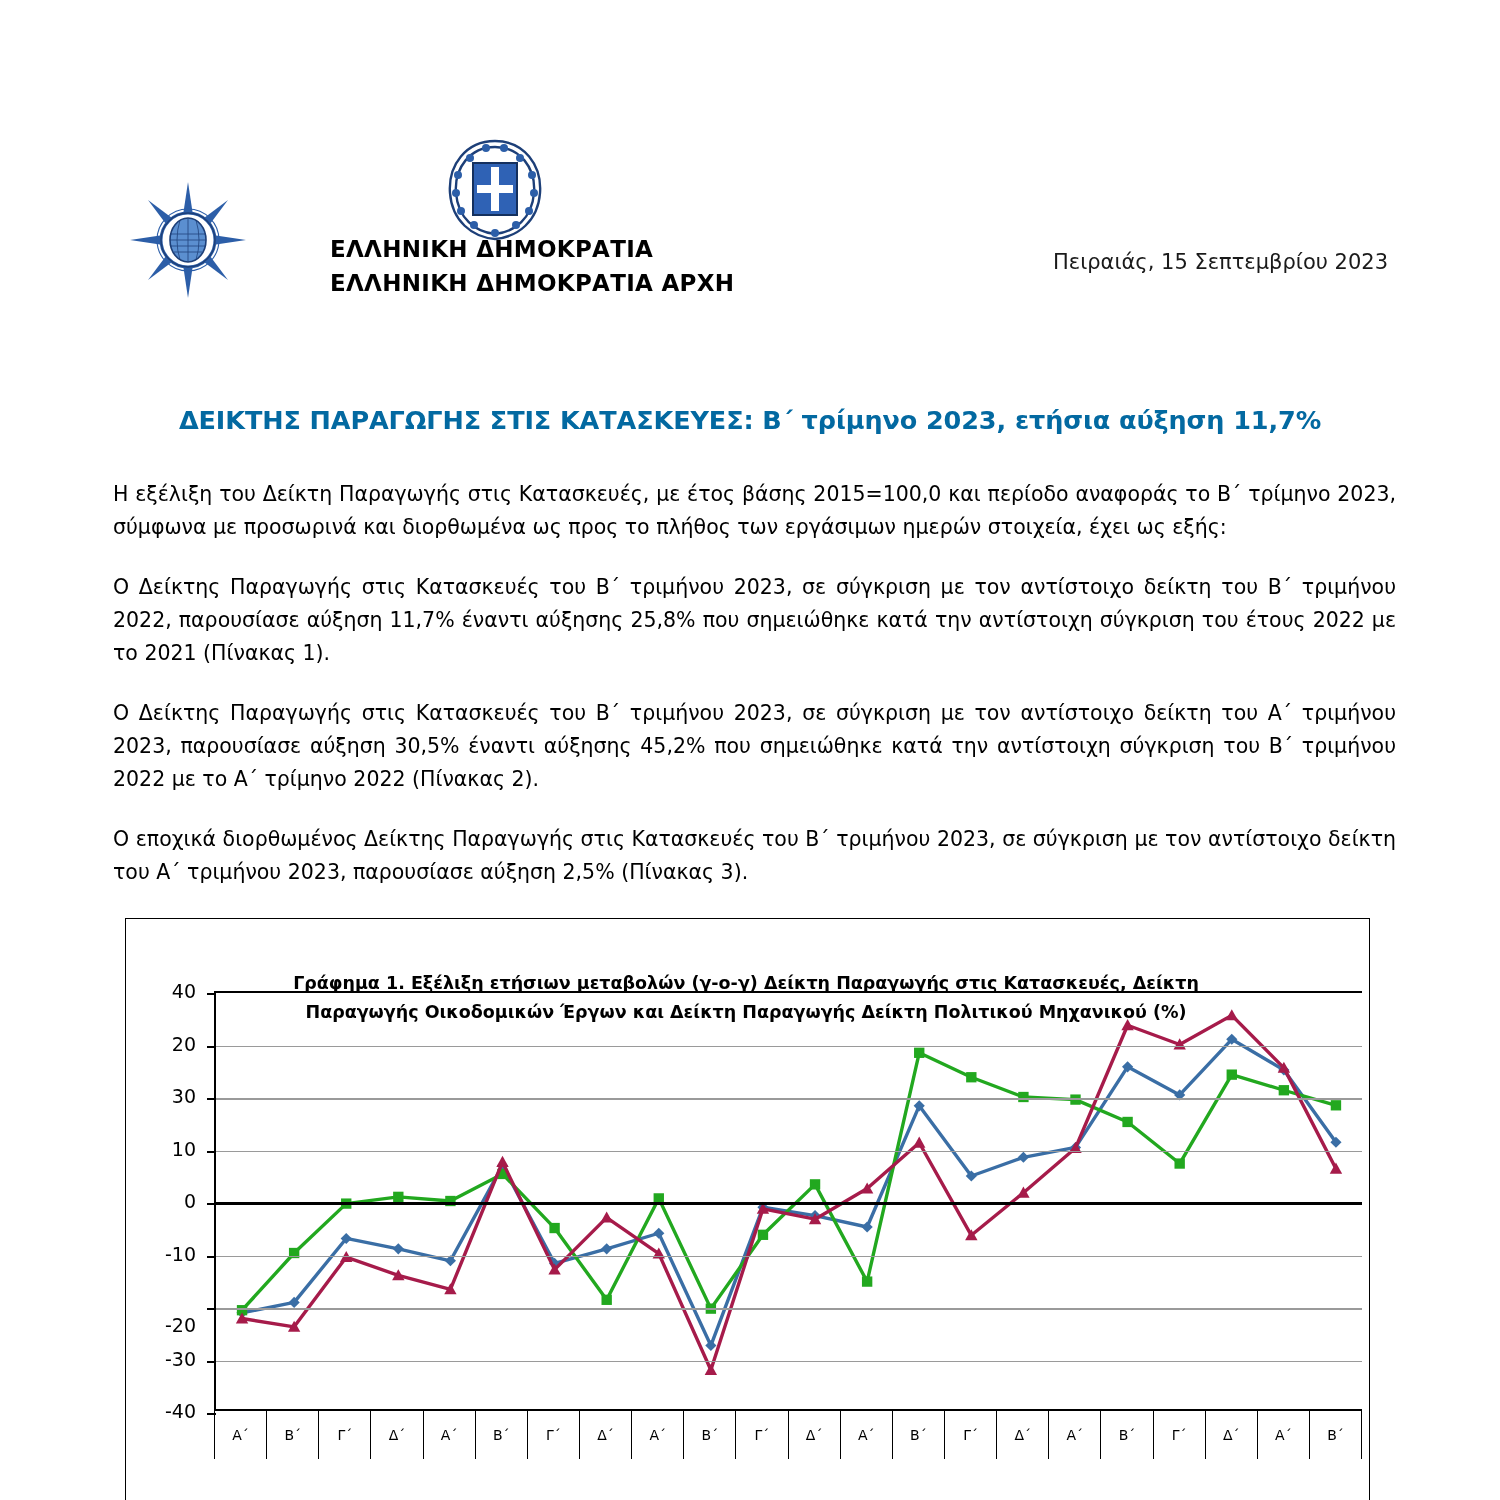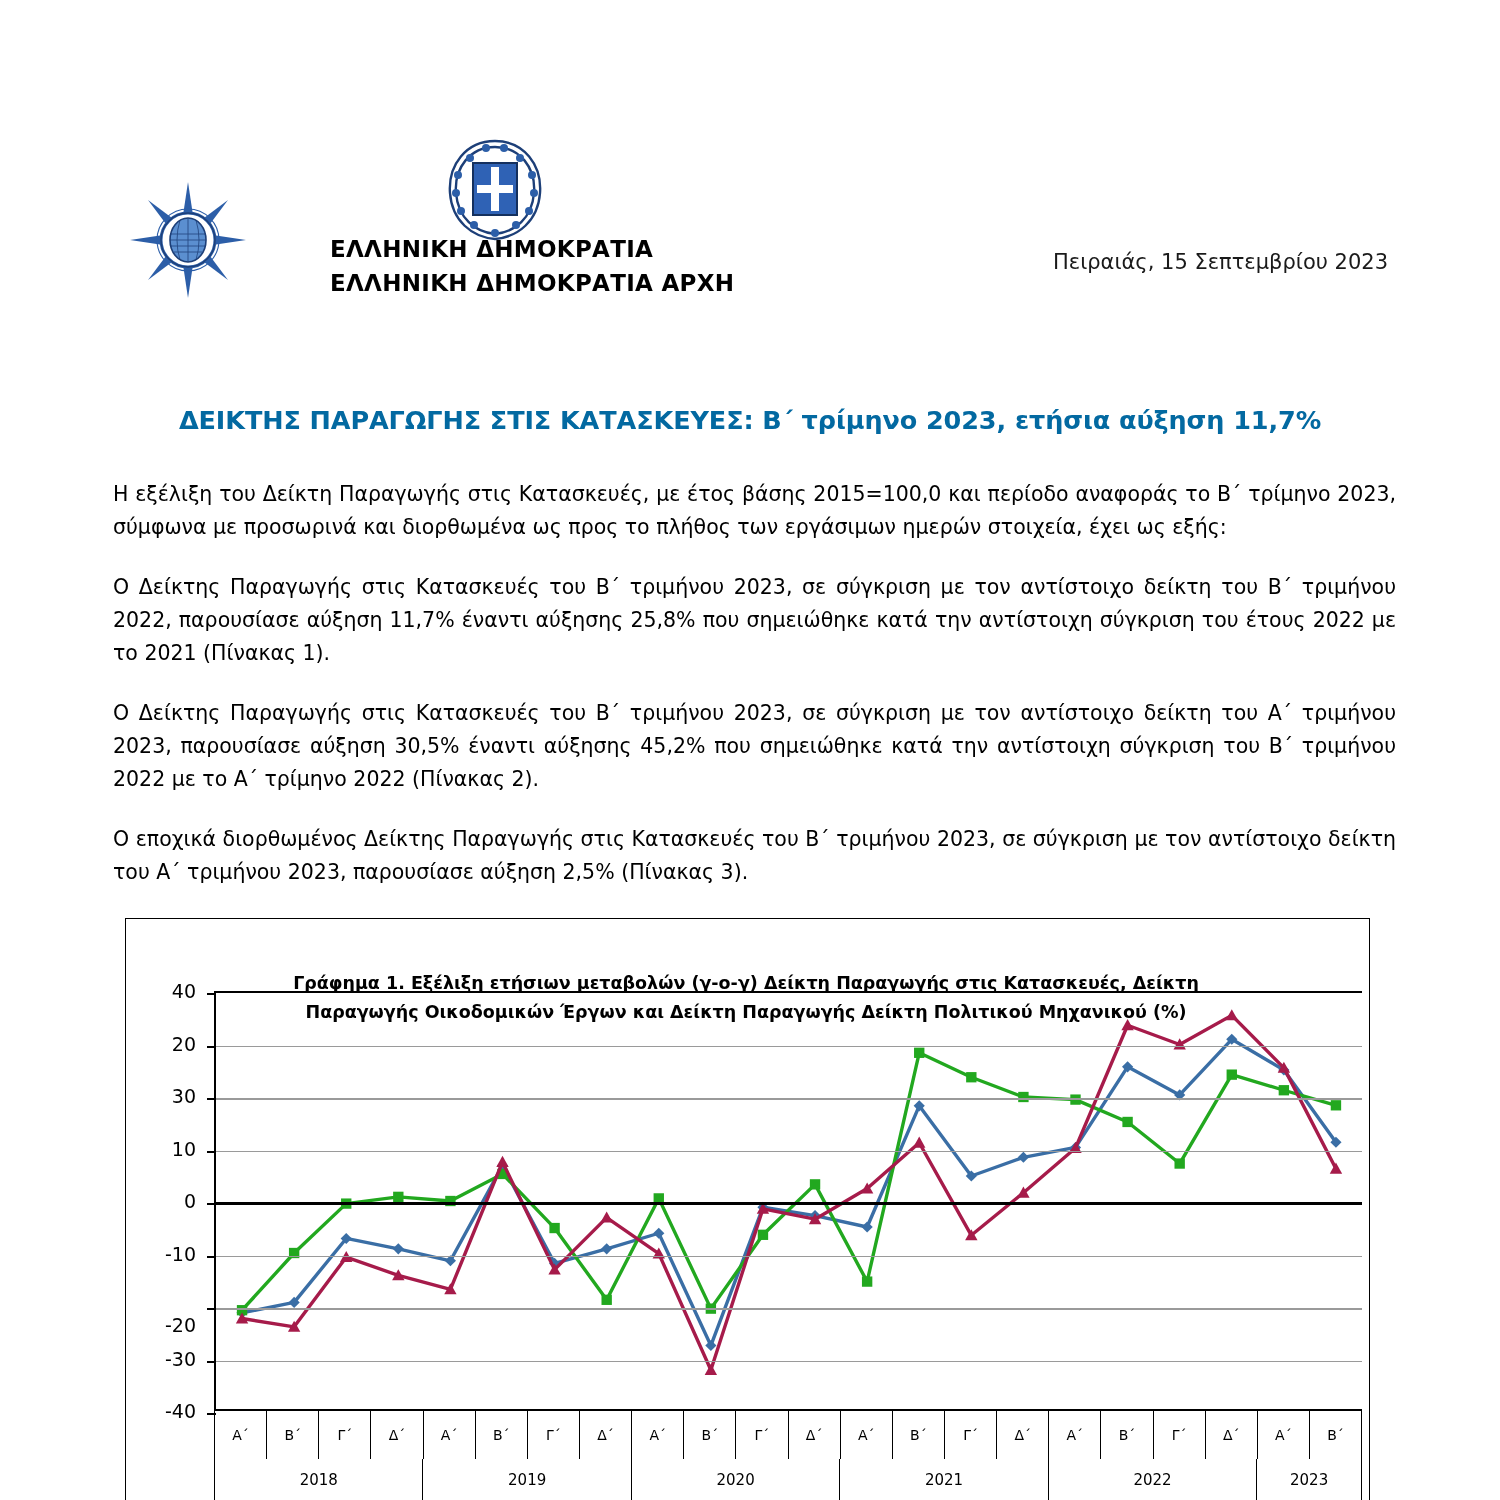--- a/index.html
+++ b/index.html
@@ -431,25 +431,17 @@
             <div class="q-cell">Β΄</div>
             <div class="q-cell">Γ΄</div>
             <div class="q-cell">Δ΄</div>
             <div class="q-cell year-start">Α΄</div>
             <div class="q-cell">Β΄</div>
             <div class="q-cell">Γ΄</div>
             <div class="q-cell">Δ΄</div>
             <div class="q-cell year-start">Α΄</div>
             <div class="q-cell">Β΄</div>
           </div>
-        <div class="y-row" id="year-row">
-            <div class="y-cell" style="flex: 4 1 0px;">2018</div>
-            <div class="y-cell" style="flex: 4 1 0px;">2019</div>
-            <div class="y-cell" style="flex: 4 1 0px;">2020</div>
-            <div class="y-cell" style="flex: 4 1 0px;">2021</div>
-            <div class="y-cell" style="flex: 4 1 0px;">2022</div>
-            <div class="y-cell" style="flex: 2 1 0px;">2023</div>
-          </div>
       </div>
     </div>
   </div>
 
 </div>
 
 </body></html>

